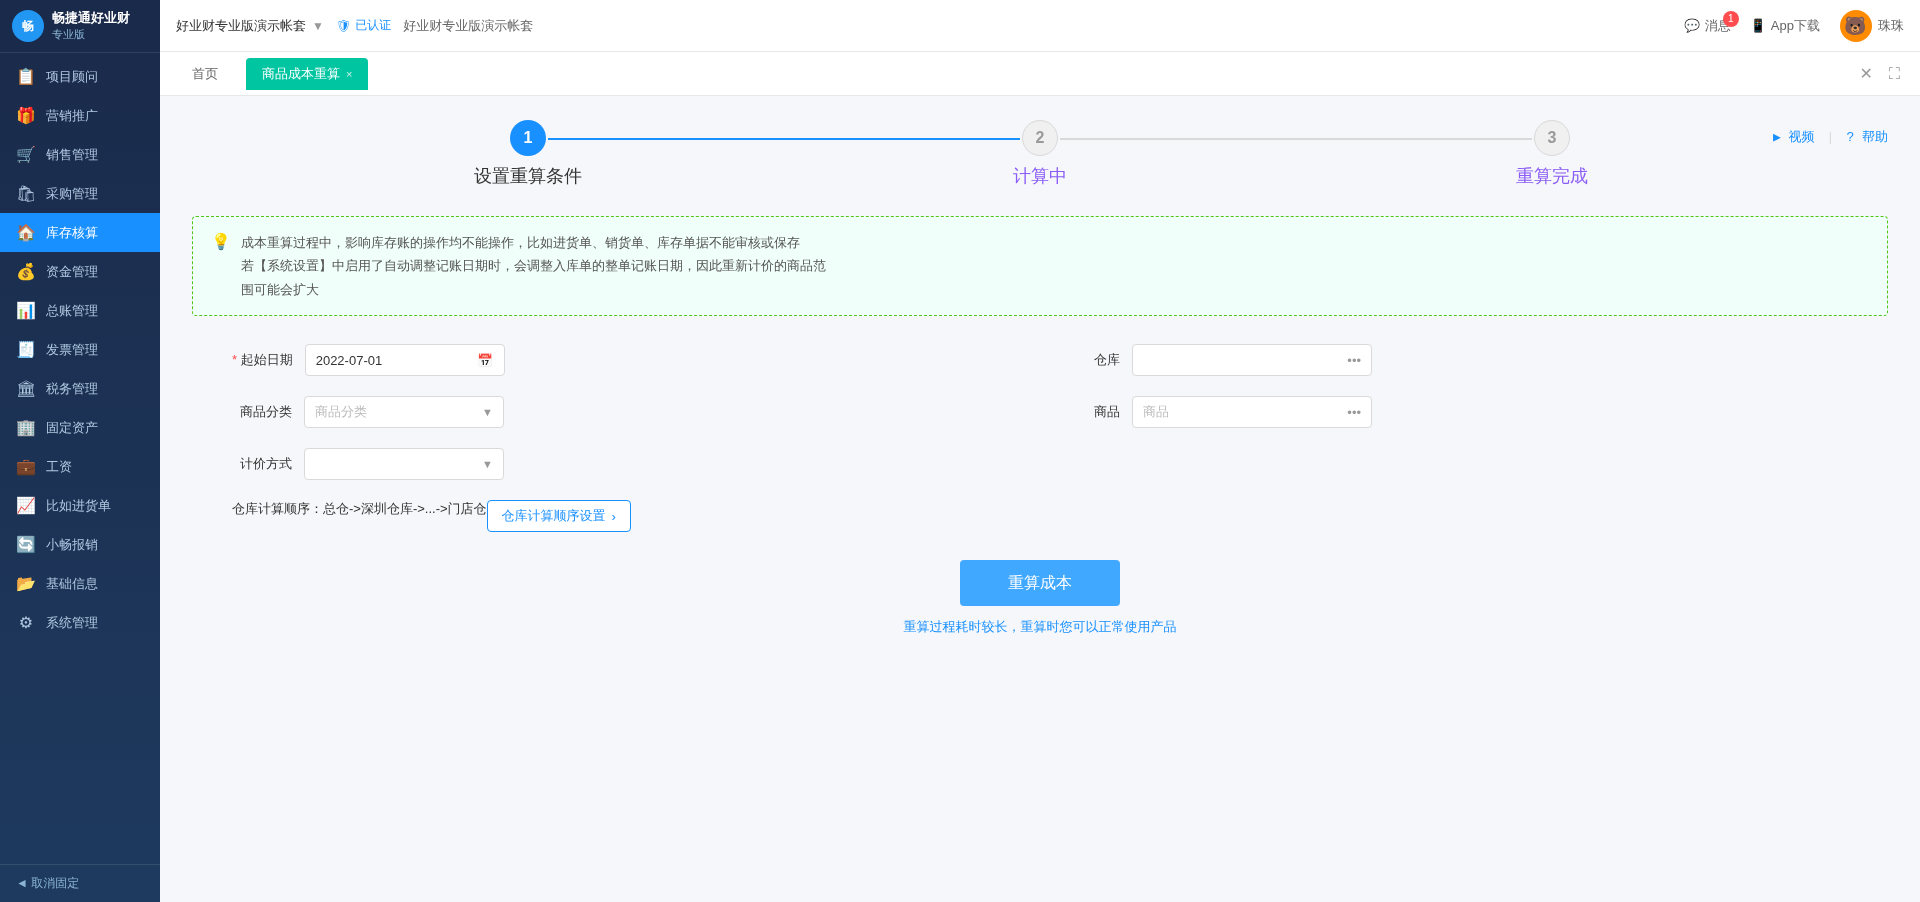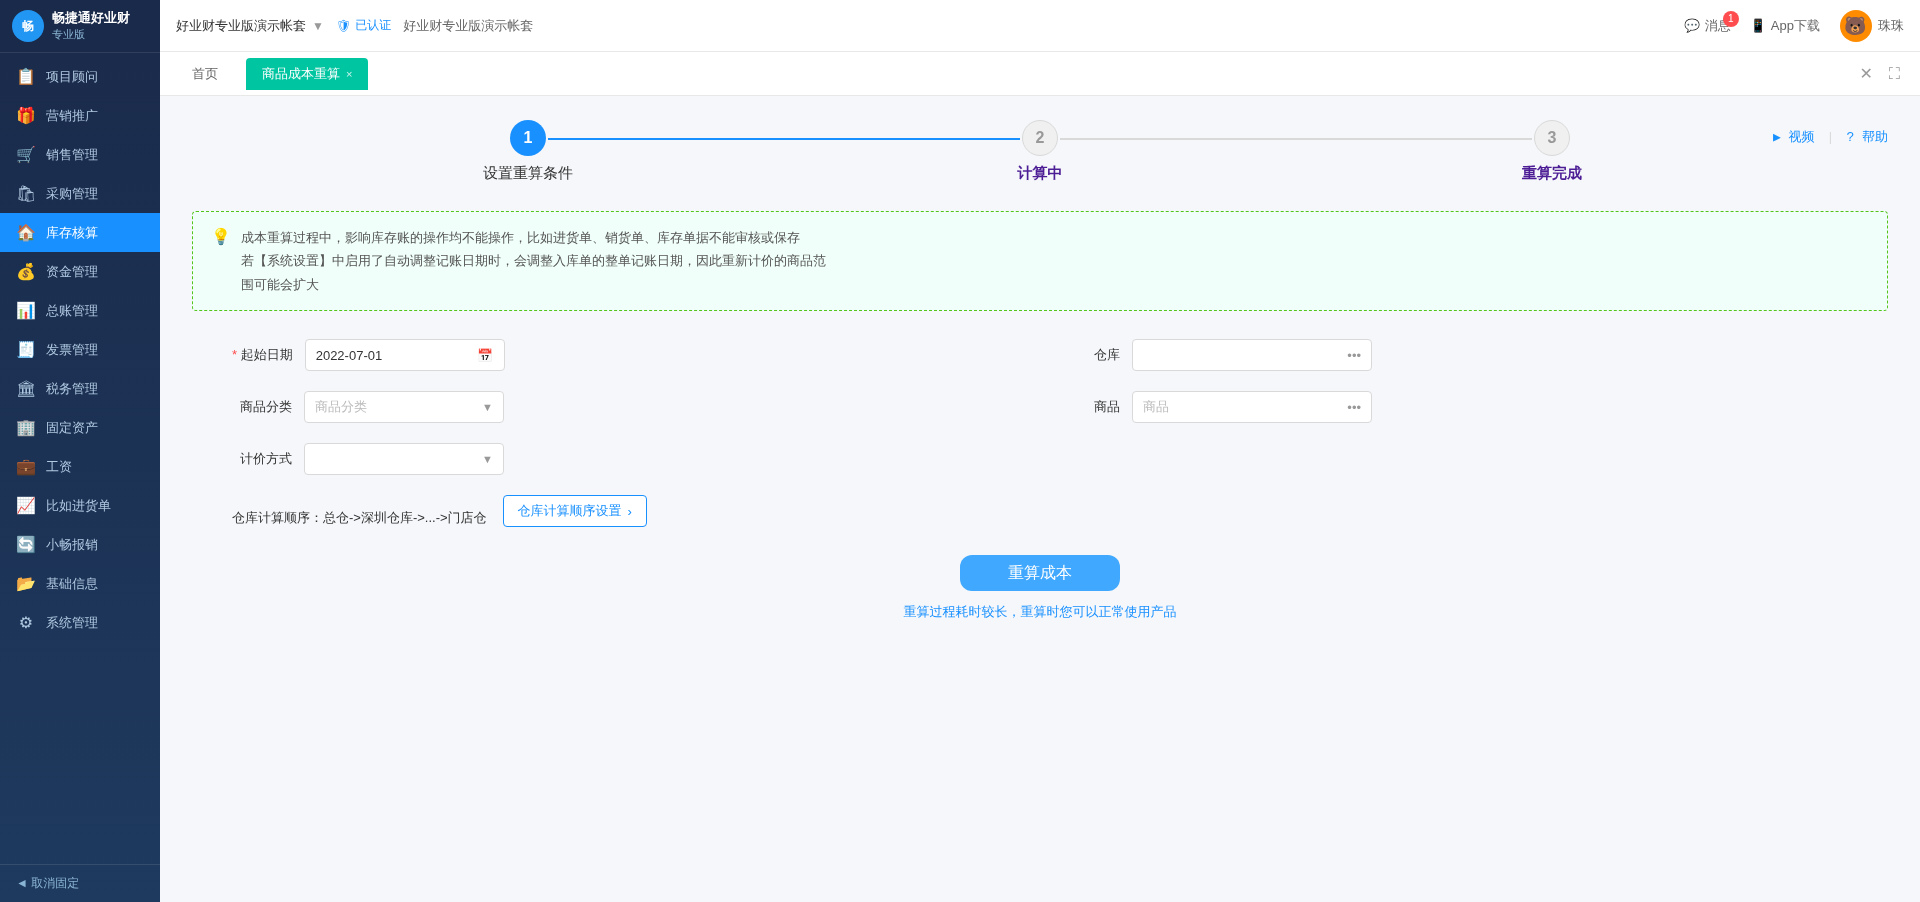--- a/index.html
+++ b/index.html
@@ -212,22 +212,22 @@
       border-radius: 50%;
       display: flex;
       align-items: center;
       justify-content: center;
       font-size: 16px;
       font-weight: bold;
       z-index: 1;
     }
     .stepper-circle.active { background: #1890ff; color: white; }
     .stepper-circle.inactive { background: #f0f0f0; color: #999; border: 1px solid #d9d9d9; }
-    .stepper-label { font-size: 15px; color: #333; text-align: center; }
-    .stepper-label.inactive-label { color: #4c1d95; font-weight: bold; }
+    .stepper-label { font-size: 18px; color: #333; text-align: center; }
+    .stepper-label.inactive-label { color: #8b5cf6; }
     .stepper-line {
       position: absolute;
       top: 18px;
       left: calc(50% + 20px);
       right: calc(-50% + 20px);
       height: 2px;
       background: #d9d9d9;
     }
     .stepper-line.active-line { background: #1890ff; }
     .stepper-right-links {
@@ -313,22 +313,21 @@
       justify-content: space-between;
       min-width: 200px;
       height: 32px;
       cursor: pointer;
     }
     .form-select .chevron { color: #999; font-size: 11px; }
 
     
     .warehouse-row {
       display: flex;
-      align-items: flex-end;
-      gap: 16px;
+      align-items: flex-start;
       margin-bottom: 28px;
       padding: 0 0;
     }
     .warehouse-label { font-size: 13px; color: #333; flex-shrink: 0; }
     .warehouse-order-btn {
       background: white;
       border: 1px solid #1890ff;
       color: #1890ff;
       border-radius: 4px;
       padding: 5px 14px;
@@ -345,25 +344,25 @@
       display: flex;
       flex-direction: column;
       align-items: center;
       gap: 12px;
       margin-top: 20px;
     }
     .recalc-btn {
       background: #40a9ff;
       color: white;
       border: none;
-      border-radius: 12px;
+      border-radius: 4px;
       padding: 10px 48px;
       font-size: 16px;
       cursor: pointer;
-      height: 36px;
+      height: 46px;
       display: flex;
       align-items: center;
     }
     .recalc-hint { color: #1890ff; font-size: 13px; }
   </style>
 </head>
 <body>
 
 <div class="sidebar">
   <div class="sidebar-header">

